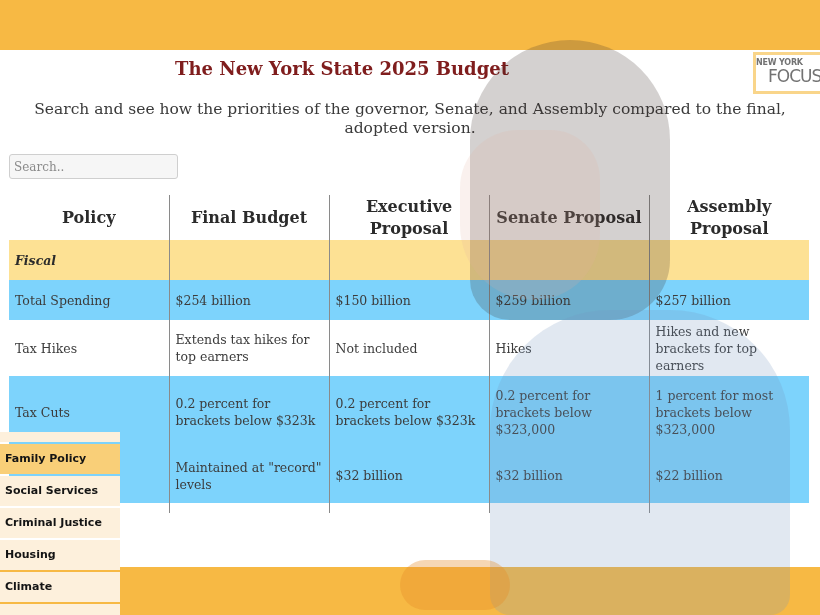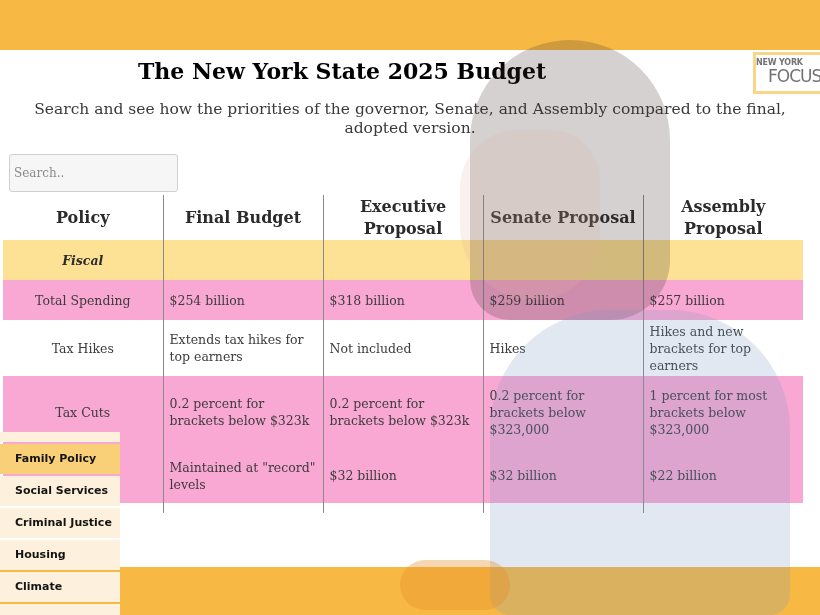--- a/index.html
+++ b/index.html
@@ -39,74 +39,74 @@
     background: rgba(120,150,190,0.22);
   }
   .photo .hand {
     position: absolute; left: -30px; top: 540px; width: 110px; height: 50px;
     border-radius: 30px;
     background: rgba(230,140,40,0.35);
   }
 
   .title {
     position: absolute; left: 0; top: 58px; width: 684px; text-align: center;
-    font-size: 22px; font-weight: bold; color: #000000; z-index: 2;
+    font-size: 18px; font-weight: bold; color: #7f1d1d; z-index: 2;
   }
   .subtitle {
     position: absolute; left: 20px; top: 100px; width: 780px; text-align: center;
     font-size: 15.5px; line-height: 19px; color: #3a3a3a; z-index: 2;
   }
   .logo {
     position: absolute; left: 753px; top: 52px; width: 84px; height: 42px;
     border: 3px solid #f9d58a; background: #fff; z-index: 2;
     font-family: "DejaVu Sans", sans-serif; color: #737373;
   }
   .logo .l1 { font-size: 8px; font-weight: bold; margin-top: 3px; letter-spacing: -0.2px; }
   .logo .l2 { font-size: 17px; line-height: 19px; letter-spacing: -1px; margin-left: 12px; }
 
   .search {
-    position: absolute; left: 9px; top: 154px; width: 169px; height: 38px;
+    position: absolute; left: 9px; top: 154px; width: 169px; height: 25px;
     border: 1px solid #cfcfcf; border-radius: 3px; background: #f6f6f6;
     font-family: "DejaVu Serif", serif; font-size: 12px; color: #444;
     padding: 0 4px; z-index: 2;
   }
   .search::placeholder { color: #8a8a8a; }
 
   table.budget {
-    position: absolute; left: 3px; top: 195px; width: 800px;
+    position: absolute; left: 9px; top: 195px; width: 800px;
     border-collapse: collapse; z-index: 2; table-layout: fixed;
   }
   table.budget th {
     height: 45px; font-size: 16px; font-weight: bold; color: #2b2b2b;
     text-align: center; vertical-align: middle; line-height: 22px;
     border-left: 1px solid #8a8a8a; padding: 0 6px;
   }
   table.budget th:first-child { border-left: none; }
   table.budget td {
     font-size: 12.5px; line-height: 17px; color: #3c3c3c;
     vertical-align: middle; padding: 0 6px;
     border-left: 1px solid #8a8a8a;
   }
-  table.budget td:first-child { border-left: none; text-align: center; }
+  table.budget td:first-child { border-left: none; }
   tr.section td {
     background: #fde194; height: 40px;
     font-weight: bold; font-style: italic; font-size: 12.5px; color: #2b2b2b;
   }
-  tr.r-a td { background: #f9a8d4; margin-top: 28px; }
+  tr.r-a td { background: #7dd3fc; margin-top: 28px; }
   tr.r-b td { background: #ffffff; }
   tr.trail td { background: #ffffff; height: 10px; }
 
   .sidebar {
     position: absolute; left: 0; top: 432px; width: 120px; z-index: 5;
     font-family: "DejaVu Sans", sans-serif;
   }
   .sidebar .item {
     height: 30px; margin-bottom: 2px; background: #fdf0dc;
     font-size: 11px; font-weight: bold; color: #141414;
-    padding-left: 15px; line-height: 30px; white-space: nowrap; overflow: hidden;
+    padding-left: 5px; line-height: 30px; white-space: nowrap; overflow: hidden;
   }
   .sidebar .item.partial { height: 10px; }
   .sidebar .item.active { background: #f9cf78; }
 </style>
 </head>
 <body>
 
 <div class="top-band"></div>
 <div class="bottom-band"></div>
 
@@ -148,21 +148,21 @@
     <tr class="section">
       <td>Fiscal</td>
       <td></td>
       <td></td>
       <td></td>
       <td></td>
     </tr>
     <tr class="r-a" style="height:40px">
       <td>Total Spending</td>
       <td>$254 billion</td>
-      <td>$318 billion</td>
+      <td>$150 billion</td>
       <td>$259 billion</td>
       <td>$257 billion</td>
     </tr>
     <tr class="r-b" style="height:56px">
       <td>Tax Hikes</td>
       <td>Extends tax hikes for top earners</td>
       <td>Not included</td>
       <td>Hikes</td>
       <td>Hikes and new brackets for top earners</td>
     </tr>

